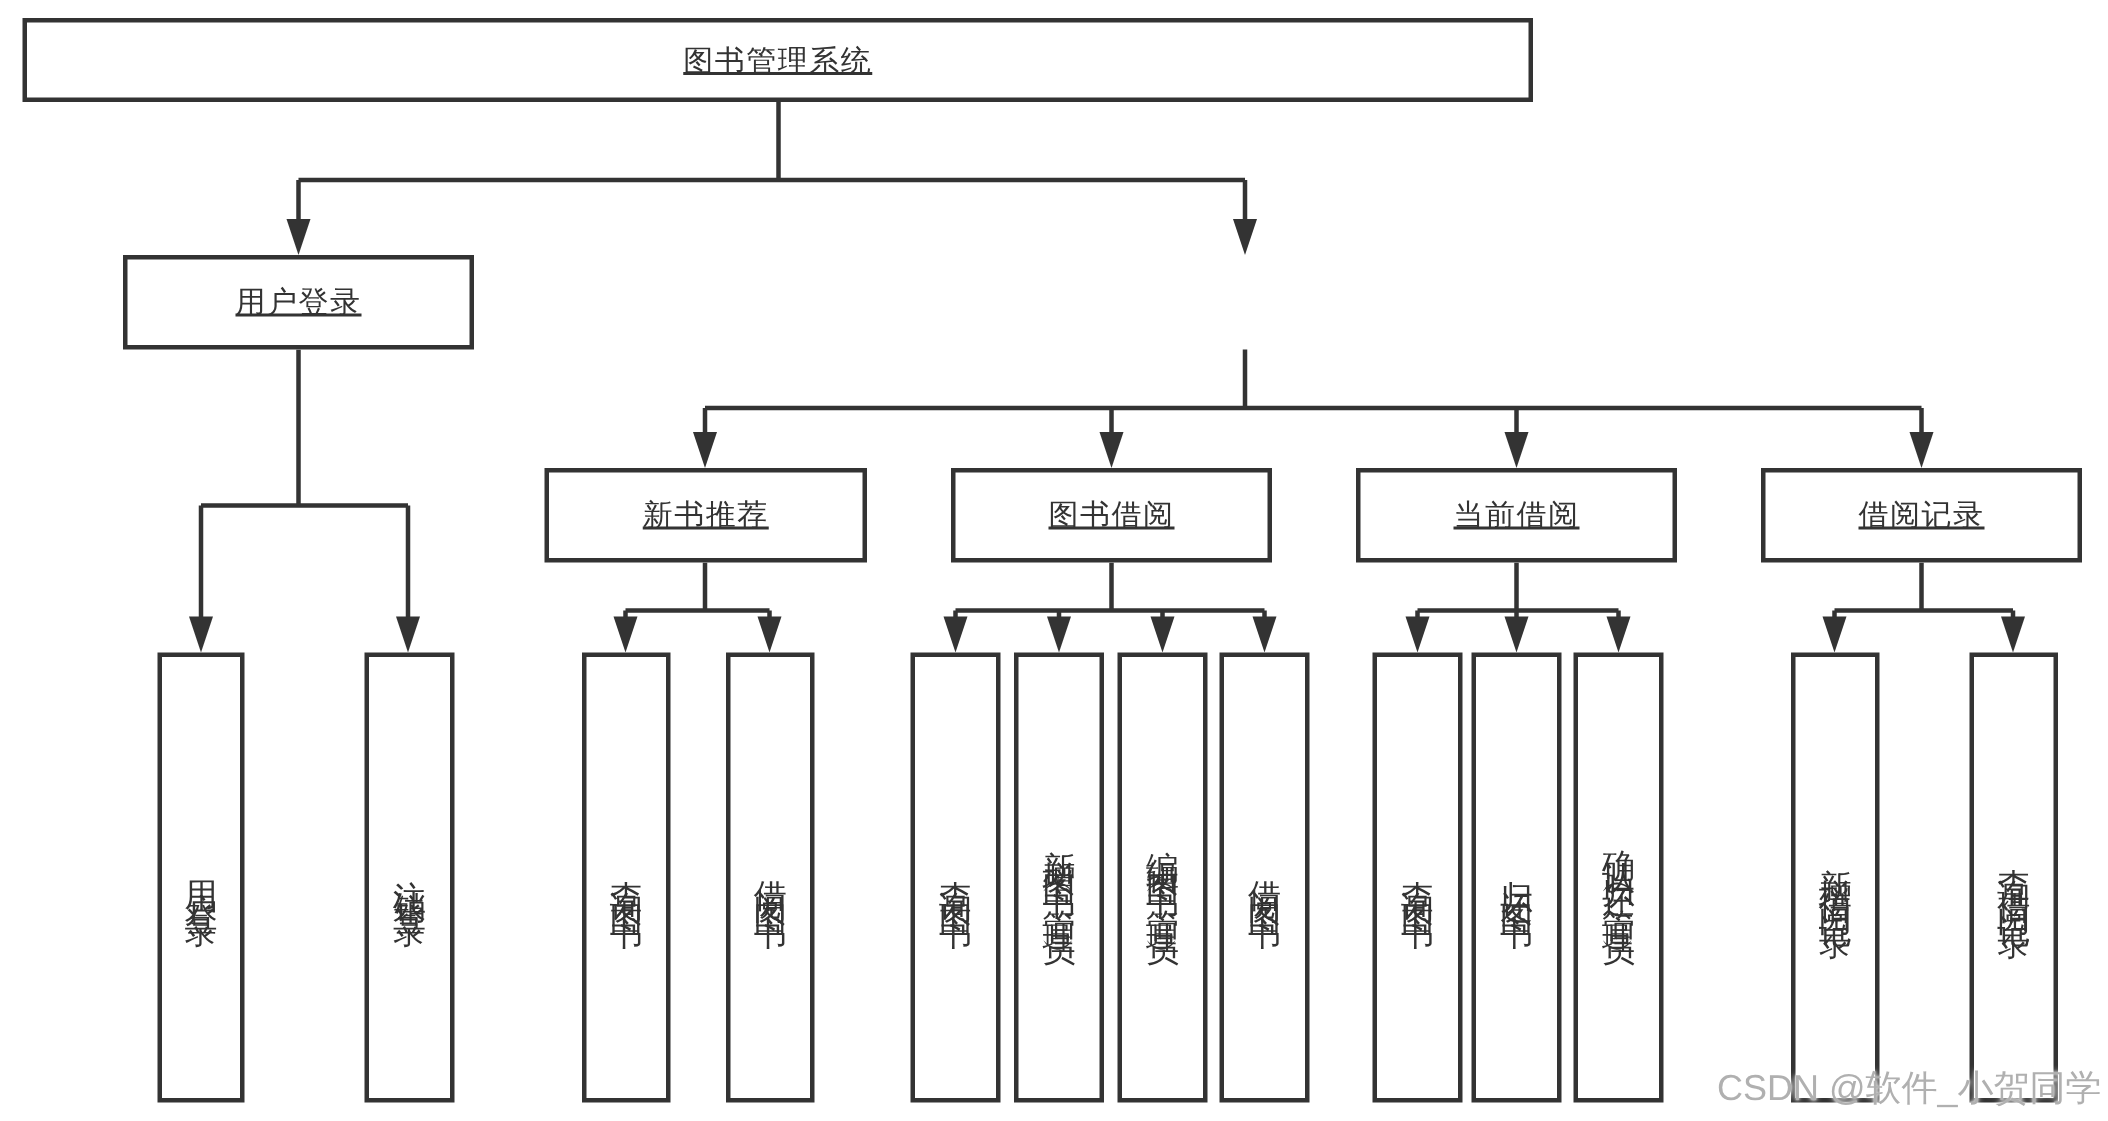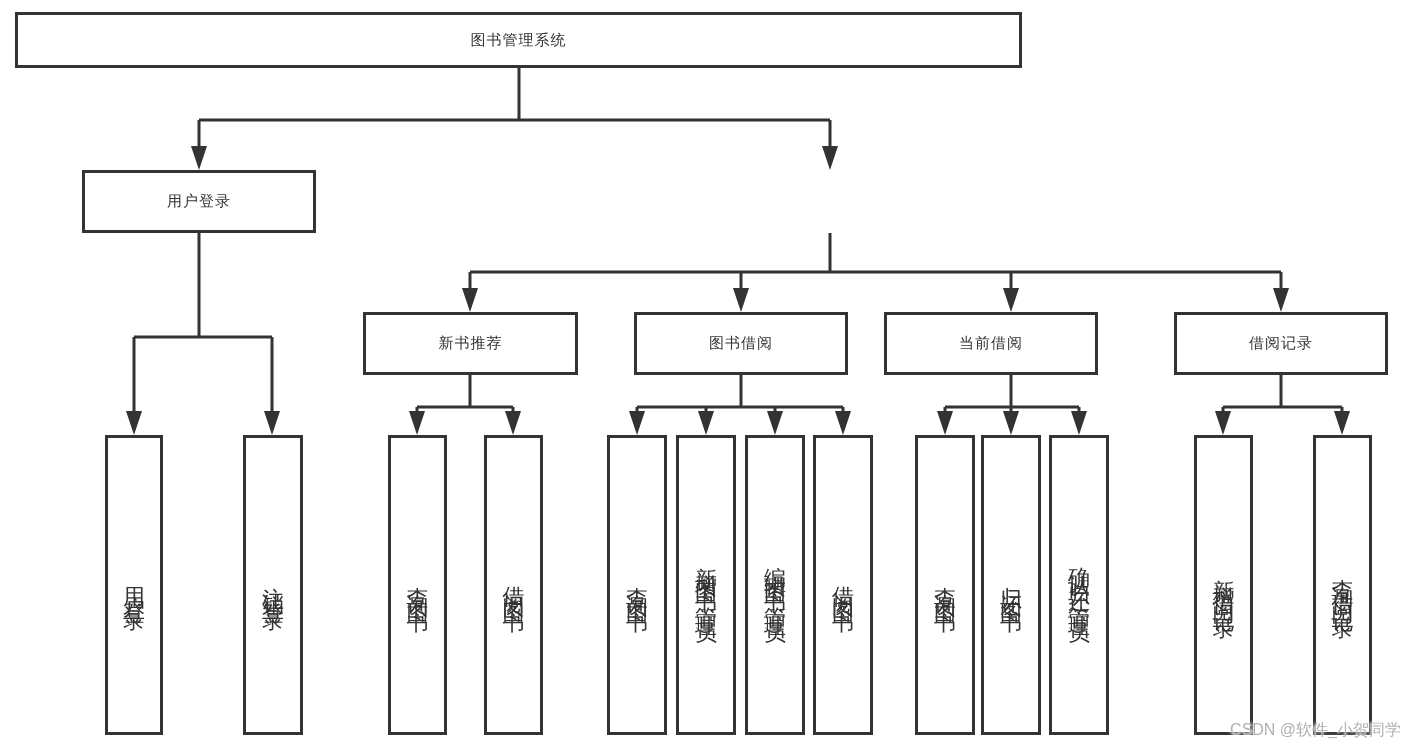--- a/index.html
+++ b/index.html
@@ -35,37 +35,38 @@
     position: absolute;
     box-sizing: border-box;
     border: 3px solid #333333;
     background: #ffffff;
     display: flex;
     align-items: center;
     justify-content: center;
     z-index: 1;
   }
   .node.h-label span {
-    font-size: 15px;
+    font-size: 20px;
     letter-spacing: 1px;
     white-space: nowrap;
+    text-decoration: underline;
   }
   .node.leaf span {
     writing-mode: vertical-rl;
     text-orientation: mixed;
     font-size: 22px;
     letter-spacing: 8px;
     line-height: 1;
   }
   .watermark {
     position: absolute;
     right: 4px;
     bottom: 6px;
     z-index: 2;
-    font-size: 16px;
+    font-size: 24px;
     color: #b0b0b0;
     text-shadow: 0 0 2px #ffffff, 0 0 4px #ffffff;
     white-space: nowrap;
   }
 </style>
 </head>
 <body>
 
 <div class="canvas">
 
@@ -119,21 +120,21 @@
   <div class="node h-label" style="left:82px; top:170px; width:234px; height:63px;">
     <span>用户登录</span>
   </div>
 
   <div class="node h-label" style="left:363px; top:312px; width:215px; height:63px;">
     <span>新书推荐</span>
   </div>
   <div class="node h-label" style="left:634px; top:312px; width:214px; height:63px;">
     <span>图书借阅</span>
   </div>
-  <div class="node h-label" style="left:884px; top:312px; width:214px; height:63px;">
+  <div class="node h-label" style="left:904px; top:312px; width:214px; height:63px;">
     <span>当前借阅</span>
   </div>
   <div class="node h-label" style="left:1174px; top:312px; width:214px; height:63px;">
     <span>借阅记录</span>
   </div>
 
   <div class="node leaf" style="left:105px; top:435px; width:58px; height:300px;">
     <span>用户登录</span>
   </div>
   <div class="node leaf" style="left:243px; top:435px; width:60px; height:300px;">

